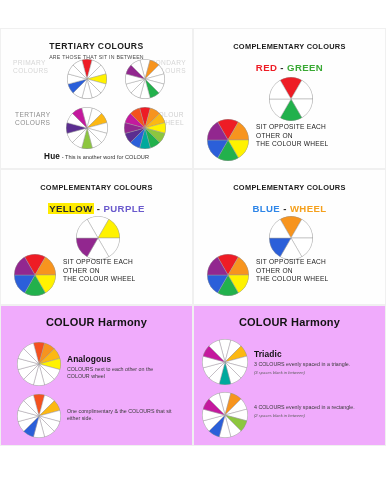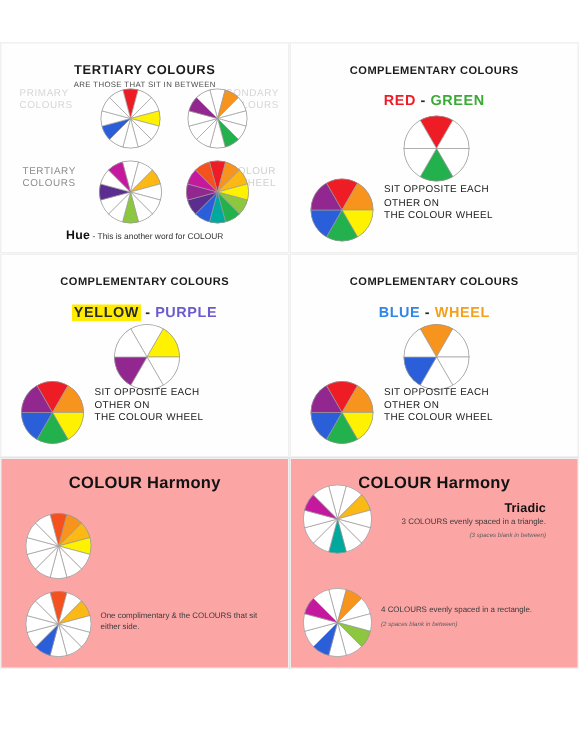--- a/index.html
+++ b/index.html
@@ -14,21 +14,21 @@
     position:absolute;left:0;top:28px;width:386px;
     display:grid;grid-template-columns:193px 193px;
     grid-template-rows:141px 136px 141px;
   }
   .card{
     position:relative;background:#fefefe;
     border:1px solid #f0f0f0;
     box-sizing:border-box;
     overflow:hidden;
   }
-  .card.sp{background:#fca5a5;}
+  .card.sp{background:#f0abfc;}
   
   .h-main{
     text-align:center;font-weight:bold;letter-spacing:.4px;
     color:#1b1b1b;
   }
   .t1{font-size:8.6px;margin-top:12px;}
   .t1sub{
     text-align:center;font-size:5.2px;color:#4a4a4a;letter-spacing:.25px;
     margin-top:3px;
   }
@@ -299,20 +299,24 @@
               <path d="M22,22 L37.56,37.56 A22,22 0 0 1 27.69,43.25 Z" fill="#ffffff" stroke="#9a9a9a" stroke-width="0.45"></path>
               <path d="M22,22 L27.69,43.25 A22,22 0 0 1 16.31,43.25 Z" fill="#ffffff" stroke="#9a9a9a" stroke-width="0.45"></path>
               <path d="M22,22 L16.31,43.25 A22,22 0 0 1 6.44,37.56 Z" fill="#ffffff" stroke="#9a9a9a" stroke-width="0.45"></path>
               <path d="M22,22 L6.44,37.56 A22,22 0 0 1 0.75,27.69 Z" fill="#ffffff" stroke="#9a9a9a" stroke-width="0.45"></path>
               <path d="M22,22 L0.75,27.69 A22,22 0 0 1 0.75,16.31 Z" fill="#ffffff" stroke="#9a9a9a" stroke-width="0.45"></path>
               <path d="M22,22 L0.75,16.31 A22,22 0 0 1 6.44,6.44 Z" fill="#ffffff" stroke="#9a9a9a" stroke-width="0.45"></path>
               <path d="M22,22 L6.44,6.44 A22,22 0 0 1 16.31,0.75 Z" fill="#ffffff" stroke="#9a9a9a" stroke-width="0.45"></path>
               <circle cx="22" cy="22" r="21.75" fill="none" stroke="#9a9a9a" stroke-width="0.5"></circle>
             </svg>
           </div>
+        <div class="harm-txt" style="padding-top:12px;">
+          <div class="harm-name">Analogous</div>
+          <div class="harm-desc">COLOURS next to each other on the COLOUR wheel</div>
+        </div>
       </div>
 
       <div class="harm-row" style="left:16px;top:88px;">
         <div class="wheel">
             <svg width="44" height="44" viewBox="0 0 44 44">
               <path d="M22,22 L16.31,0.75 A22,22 0 0 1 27.69,0.75 Z" fill="#f4511e" stroke="#9a9a9a" stroke-width="0.45"></path>
               <path d="M22,22 L27.69,0.75 A22,22 0 0 1 37.56,6.44 Z" fill="#ffffff" stroke="#9a9a9a" stroke-width="0.45"></path>
               <path d="M22,22 L37.56,6.44 A22,22 0 0 1 43.25,16.31 Z" fill="#fcb813" stroke="#9a9a9a" stroke-width="0.45"></path>
               <path d="M22,22 L43.25,16.31 A22,22 0 0 1 43.25,27.69 Z" fill="#ffffff" stroke="#9a9a9a" stroke-width="0.45"></path>
               <path d="M22,22 L43.25,27.69 A22,22 0 0 1 37.56,37.56 Z" fill="#ffffff" stroke="#9a9a9a" stroke-width="0.45"></path>
@@ -328,21 +332,21 @@
           </div>
         <div class="harm-txt" style="padding-top:12px;">
           <div class="harm-desc">One complimentary &amp; the COLOURS that sit either side.</div>
         </div>
       </div>
     </div>
 
     <div class="card sp">
       <div class="harm-title">COLOUR Harmony</div>
 
-      <div class="harm-row" style="left:8px;top:17px;text-align:right;">
+      <div class="harm-row" style="left:8px;top:33px;">
         <div class="wheel">
             <svg width="46" height="46" viewBox="0 0 46 46">
               <path d="M23,23 L17.05,0.78 A23,23 0 0 1 28.95,0.78 Z" fill="#ffffff" stroke="#9a9a9a" stroke-width="0.45"></path>
               <path d="M23,23 L28.95,0.78 A23,23 0 0 1 39.26,6.74 Z" fill="#ffffff" stroke="#9a9a9a" stroke-width="0.45"></path>
               <path d="M23,23 L39.26,6.74 A23,23 0 0 1 45.22,17.05 Z" fill="#fcb813" stroke="#9a9a9a" stroke-width="0.45"></path>
               <path d="M23,23 L45.22,17.05 A23,23 0 0 1 45.22,28.95 Z" fill="#ffffff" stroke="#9a9a9a" stroke-width="0.45"></path>
               <path d="M23,23 L45.22,28.95 A23,23 0 0 1 39.26,39.26 Z" fill="#ffffff" stroke="#9a9a9a" stroke-width="0.45"></path>
               <path d="M23,23 L39.26,39.26 A23,23 0 0 1 28.95,45.22 Z" fill="#ffffff" stroke="#9a9a9a" stroke-width="0.45"></path>
               <path d="M23,23 L28.95,45.22 A23,23 0 0 1 17.05,45.22 Z" fill="#00a99d" stroke="#9a9a9a" stroke-width="0.45"></path>
               <path d="M23,23 L17.05,45.22 A23,23 0 0 1 6.74,39.26 Z" fill="#ffffff" stroke="#9a9a9a" stroke-width="0.45"></path>

